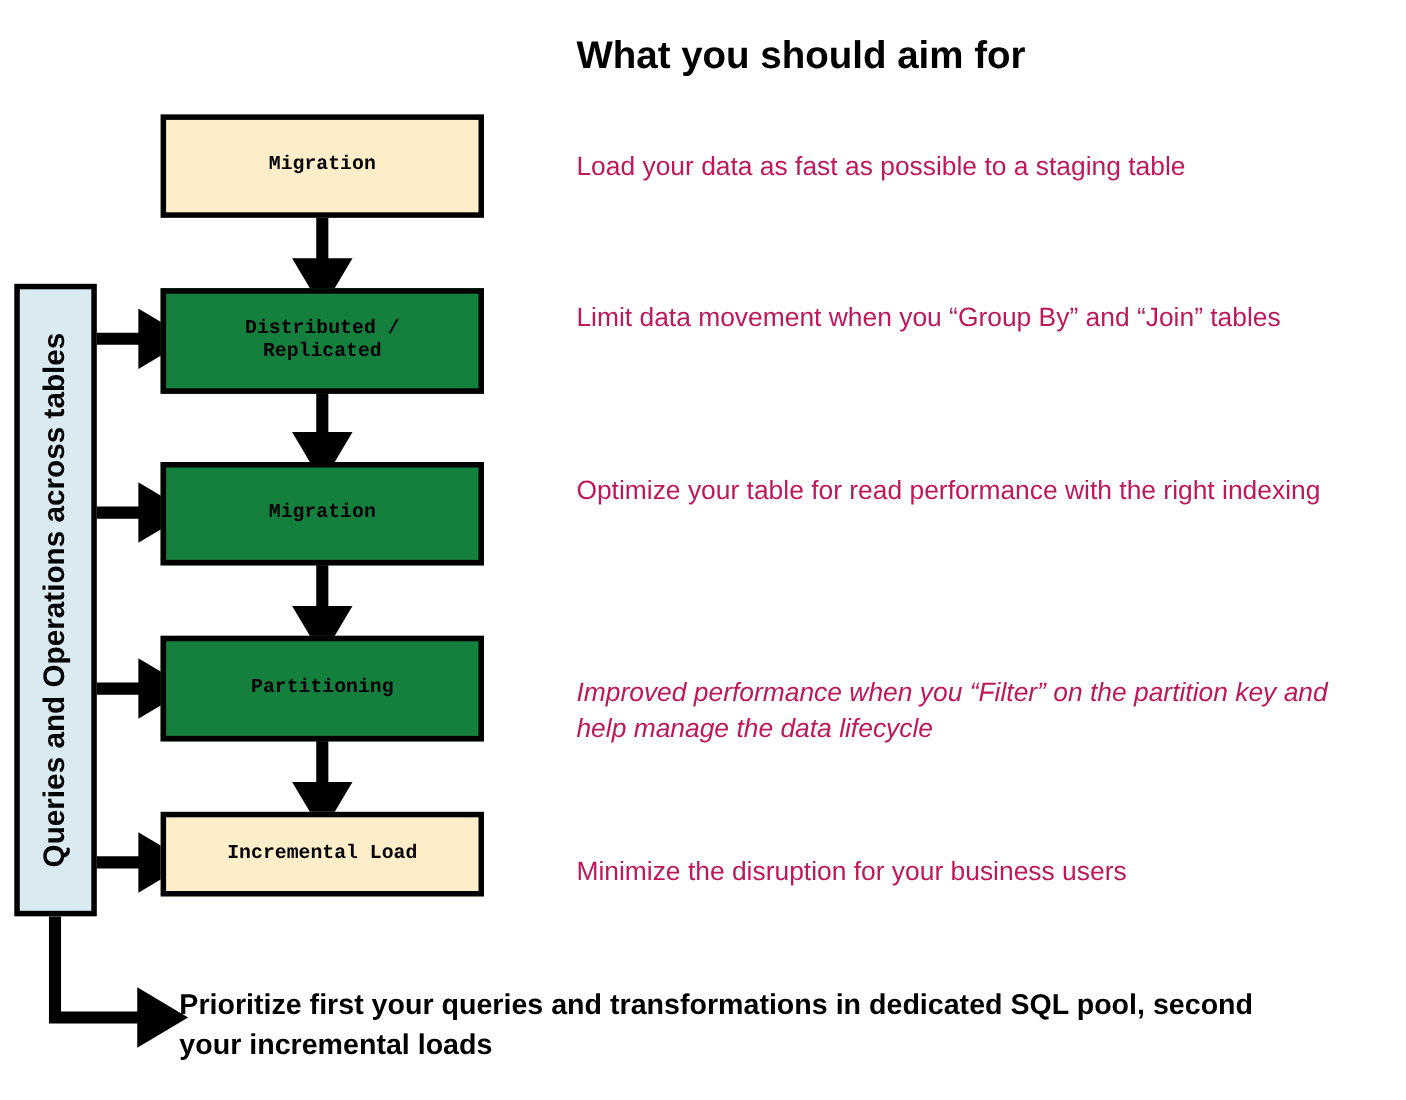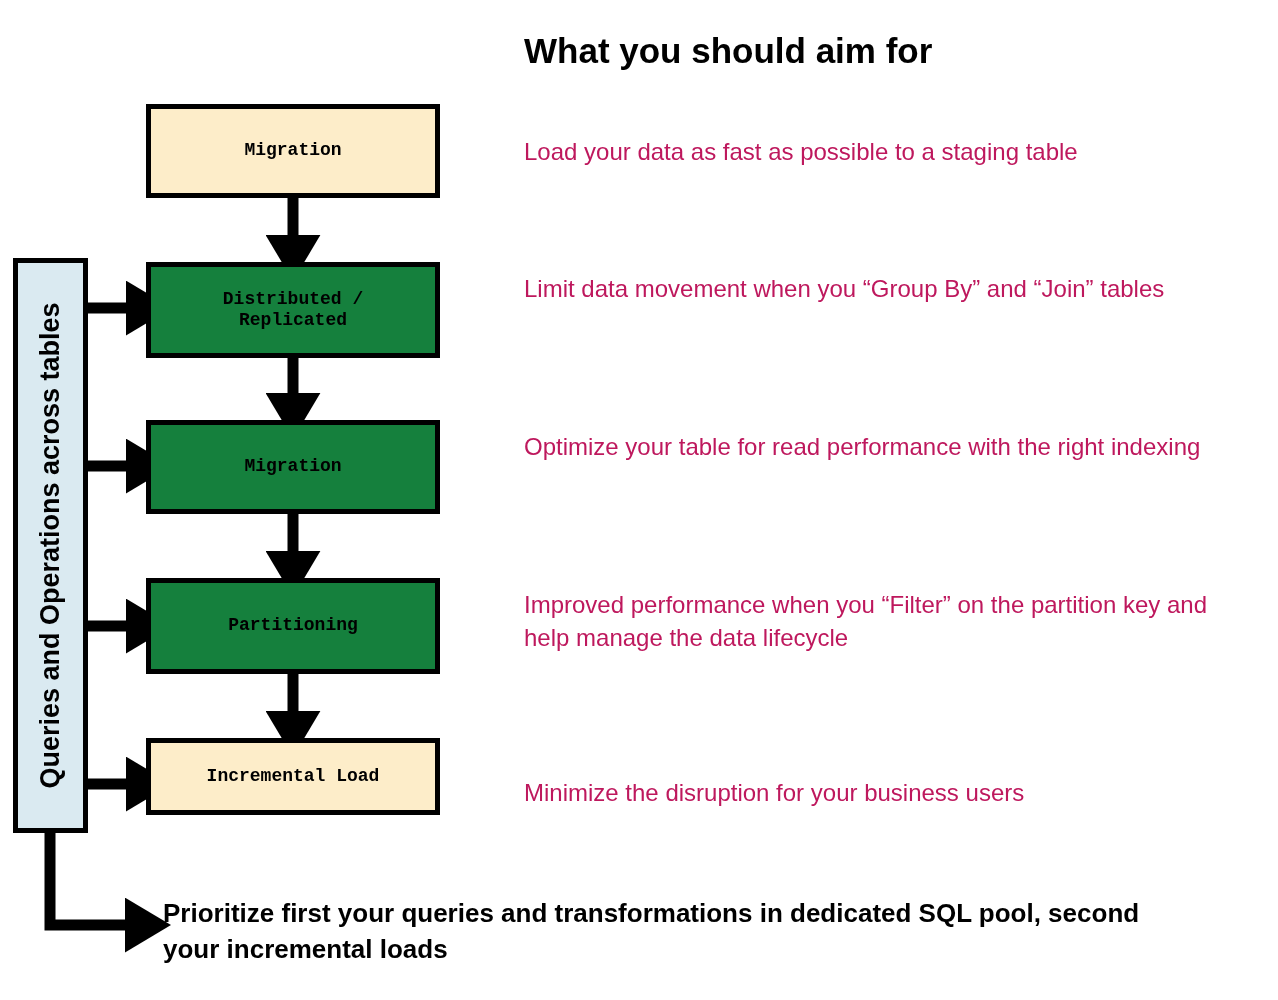--- a/index.html
+++ b/index.html
@@ -88,21 +88,21 @@
     position: absolute;
     left: 524px;
     width: 710px;
     font-size: 24px;
     line-height: 1.38;
     color: #be185d;
   }
   .desc-0 { top: 135px; }
   .desc-1 { top: 272px; }
   .desc-2 { top: 430px; }
-  .desc-3 { top: 588px; }
+  .desc-3 { top: 613px; font-style: italic; }
   .desc-4 { top: 776px; }
 
   
   .headline {
     position: absolute;
     left: 524px;
     top: 31px;
     font-size: 35px;
     font-weight: bold;
   }

